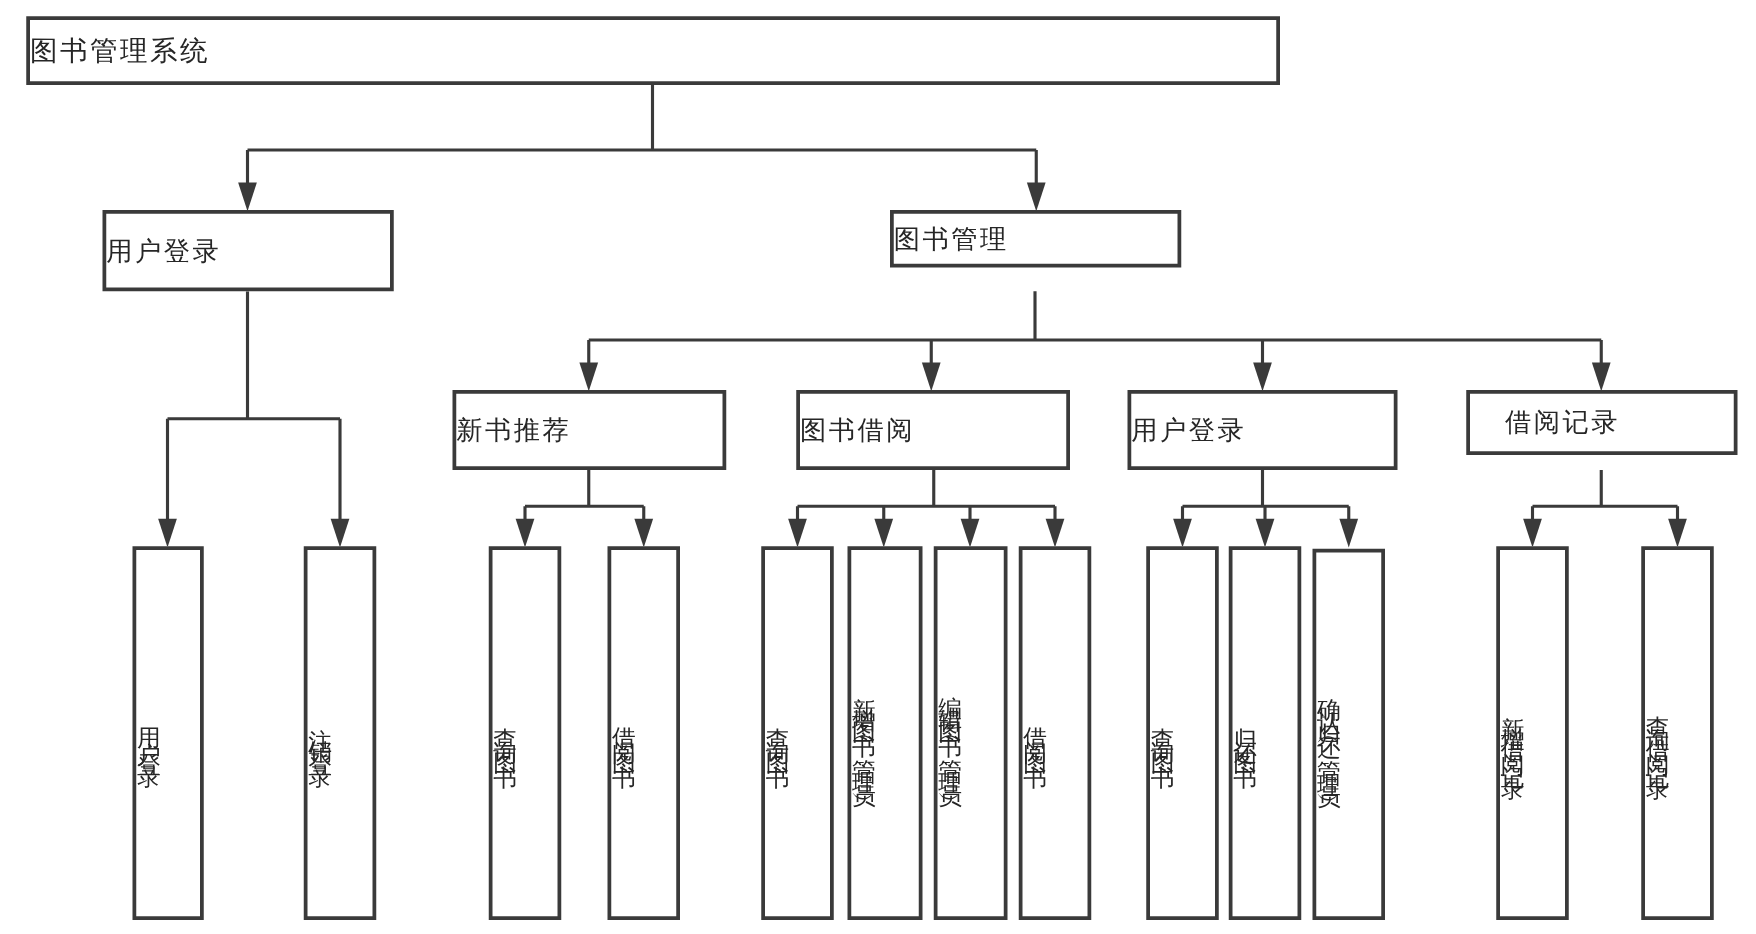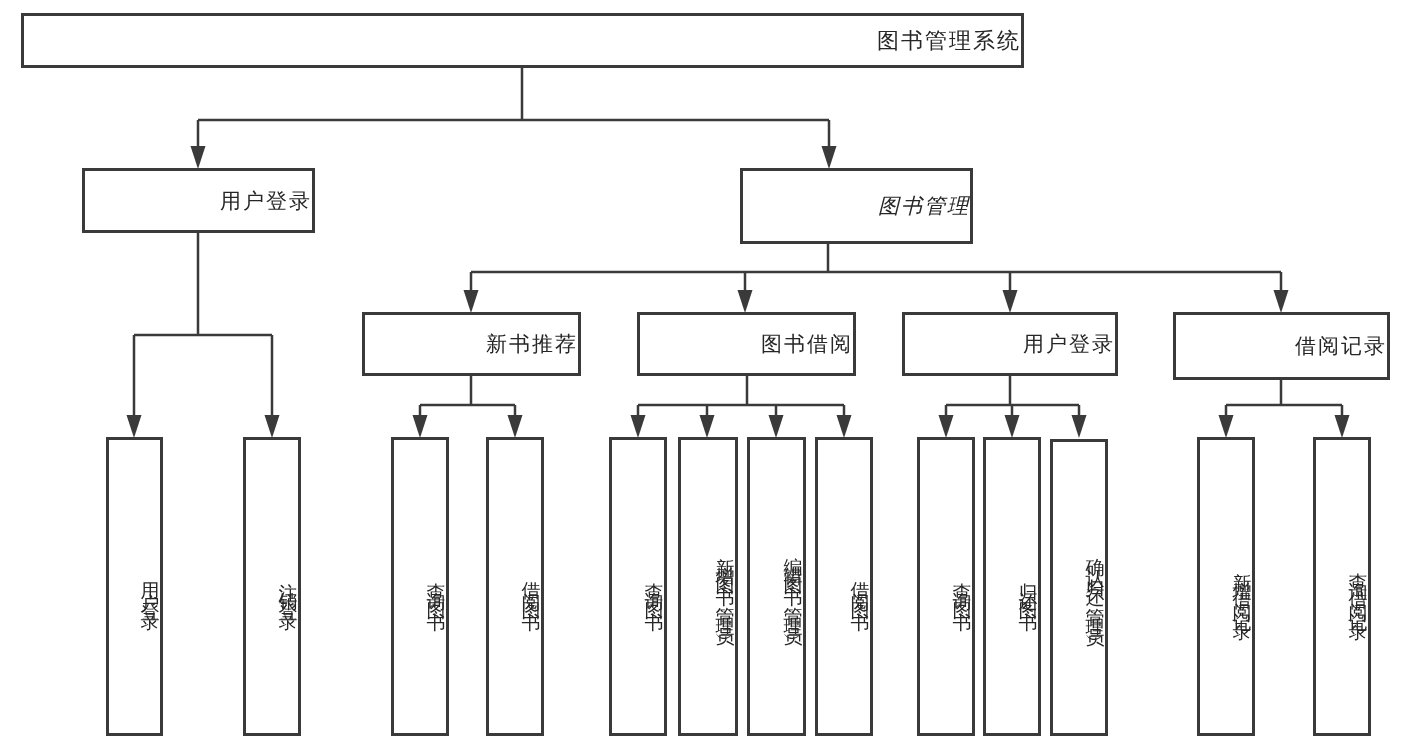--- a/index.html
+++ b/index.html
@@ -18,21 +18,21 @@
     z-index: 1;
   }
   .box {
     position: absolute;
     box-sizing: border-box;
     background: #ffffff;
     border: 3px solid #3a3a3a;
     color: #262626;
     display: flex;
     align-items: center;
-    justify-content: flex-end;
+    justify-content: flex-start;
     z-index: 2;
   }
   .hbox { font-size: 21px; letter-spacing: 2px; }
   .root-box { font-size: 22px; }
   .leaf {
     font-size: 19px;
   }
   .leaf .vtext {
     writing-mode: vertical-rl;
     text-orientation: mixed;
@@ -98,34 +98,34 @@
     </g>
   </svg>
 
   <div class="box hbox root-box" style="left:21px; top:13px; width:1003px; height:55px;">
     <span>图书管理系统</span>
   </div>
 
   <div class="box hbox" style="left:82px; top:168px; width:233px; height:65px;">
     <span>用户登录</span>
   </div>
-  <div class="box hbox" style="left:740px; top:168px; width:233px; height:76px;font-style:italic;">
+  <div class="box hbox" style="left:712px; top:168px; width:233px; height:46px;">
     <span>图书管理</span>
   </div>
 
   <div class="box hbox" style="left:637px; top:312px; width:219px; height:64px;">
     <span>图书借阅</span>
   </div>
   <div class="box hbox" style="left:362px; top:312px; width:219px; height:64px;">
     <span>新书推荐</span>
   </div>
   <div class="box hbox" style="left:902px; top:312px; width:216px; height:64px;">
     <span>用户登录</span>
   </div>
-  <div class="box hbox" style="left:1173px; top:312px; width:217px; height:68px;">
+  <div class="box hbox" style="left:1173px; top:312px; width:217px; height:52px;padding-left:28px;">
     <span>借阅记录</span>
   </div>
 
   <div class="box leaf" style="left:106px; top:437px; width:57px; height:299px;">
     <span class="vtext">用户登录</span>
   </div>
   <div class="box leaf" style="left:243px; top:437px; width:58px; height:299px;">
     <span class="vtext">注销登录</span>
   </div>
 

